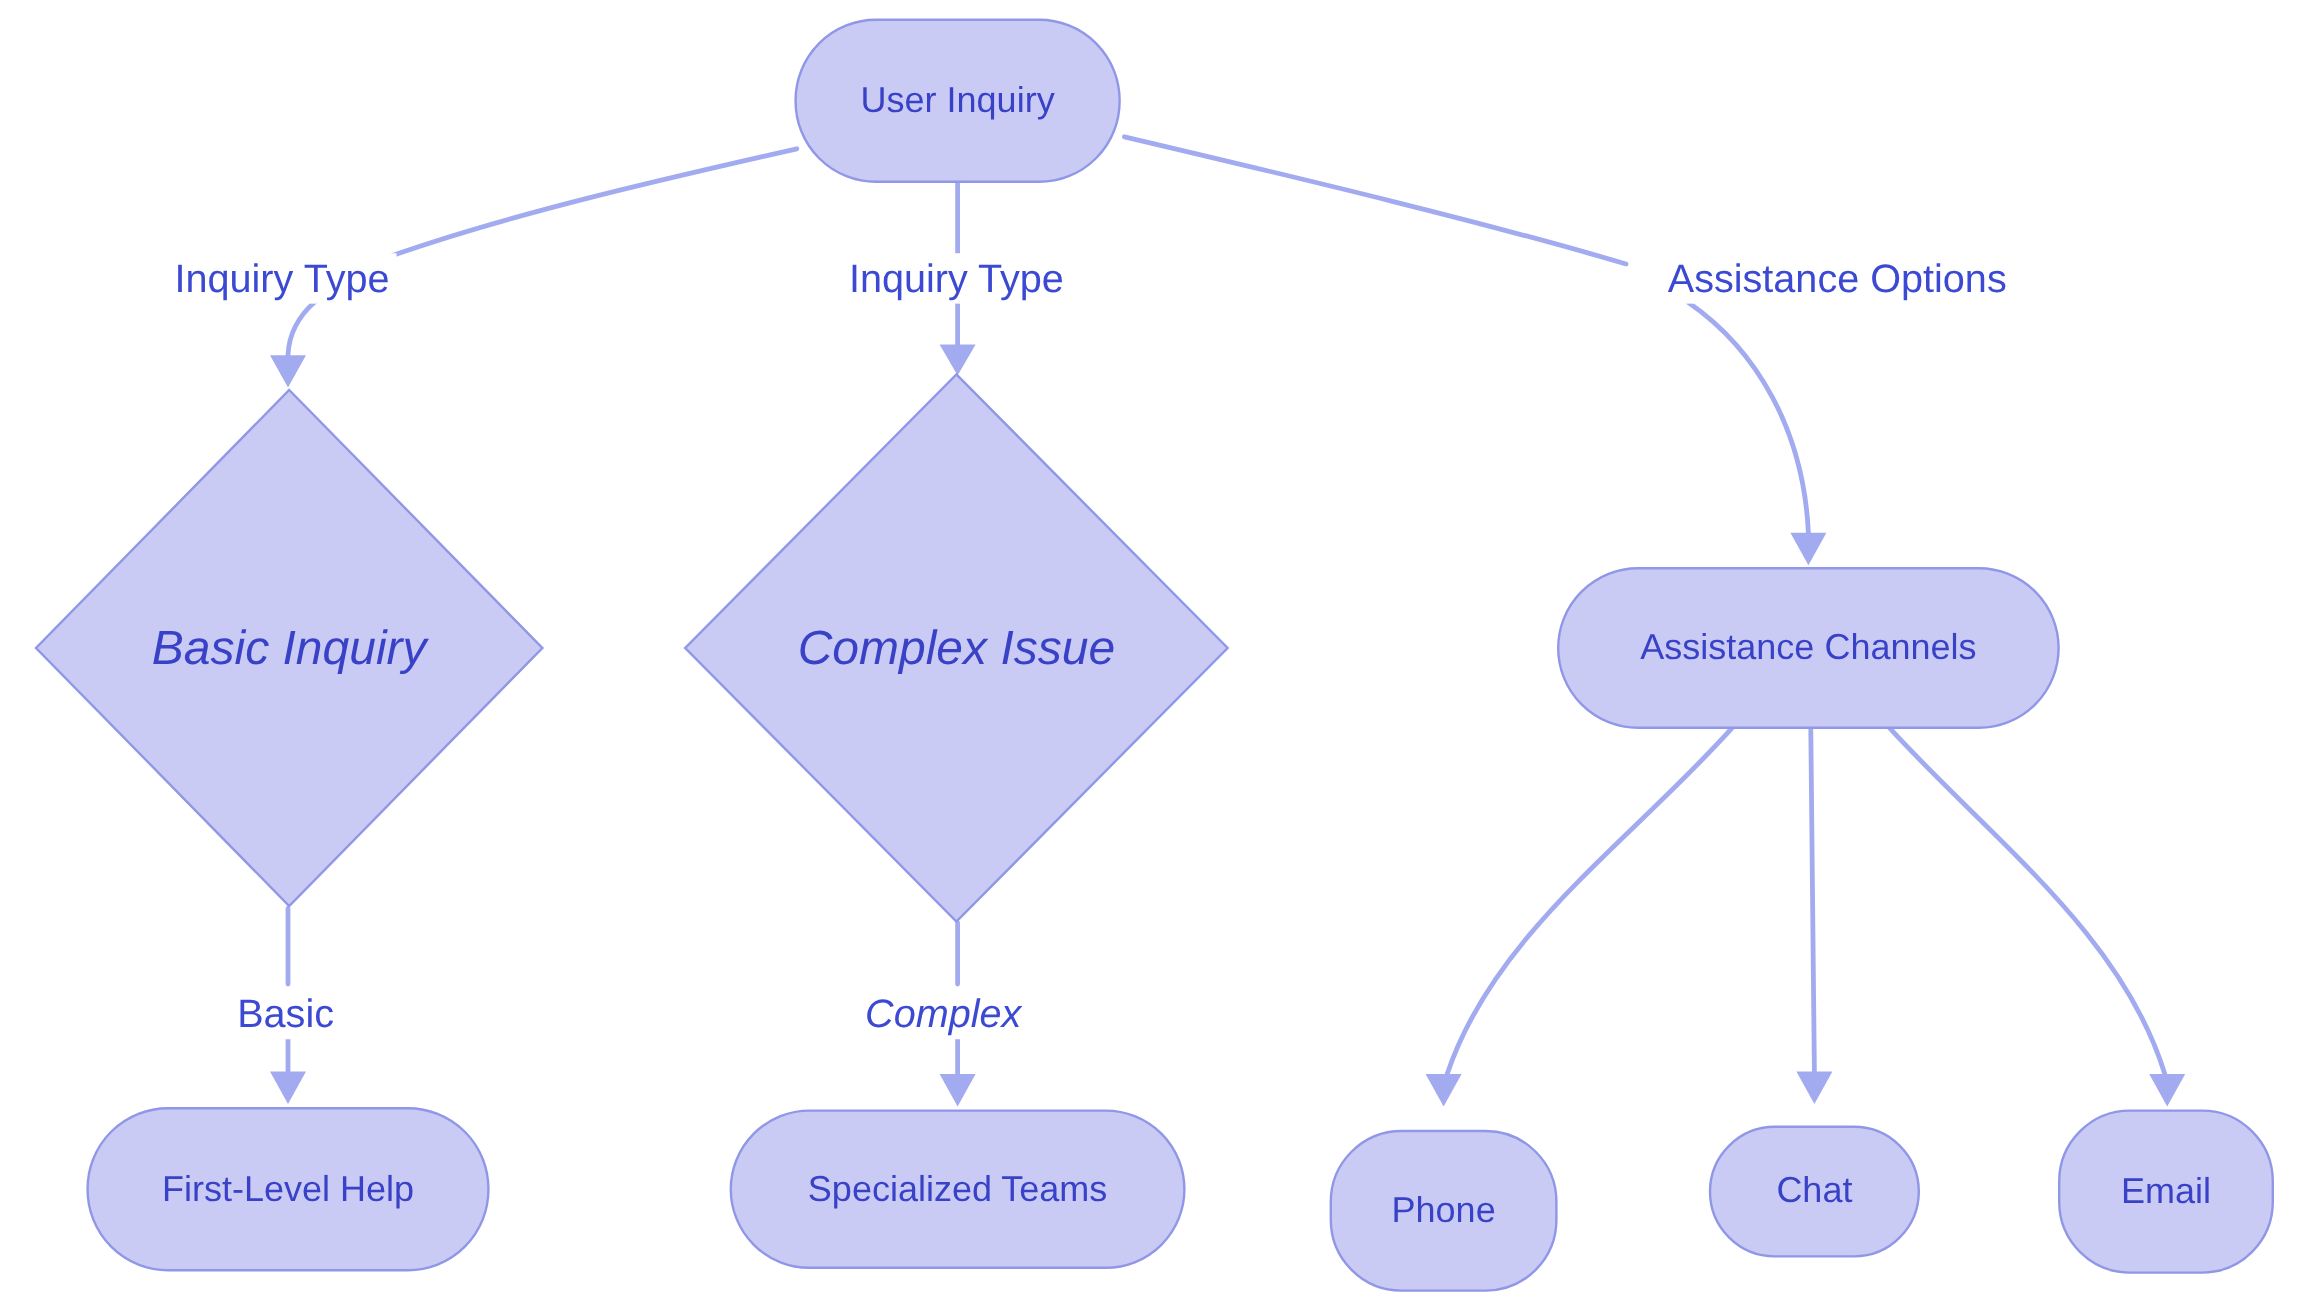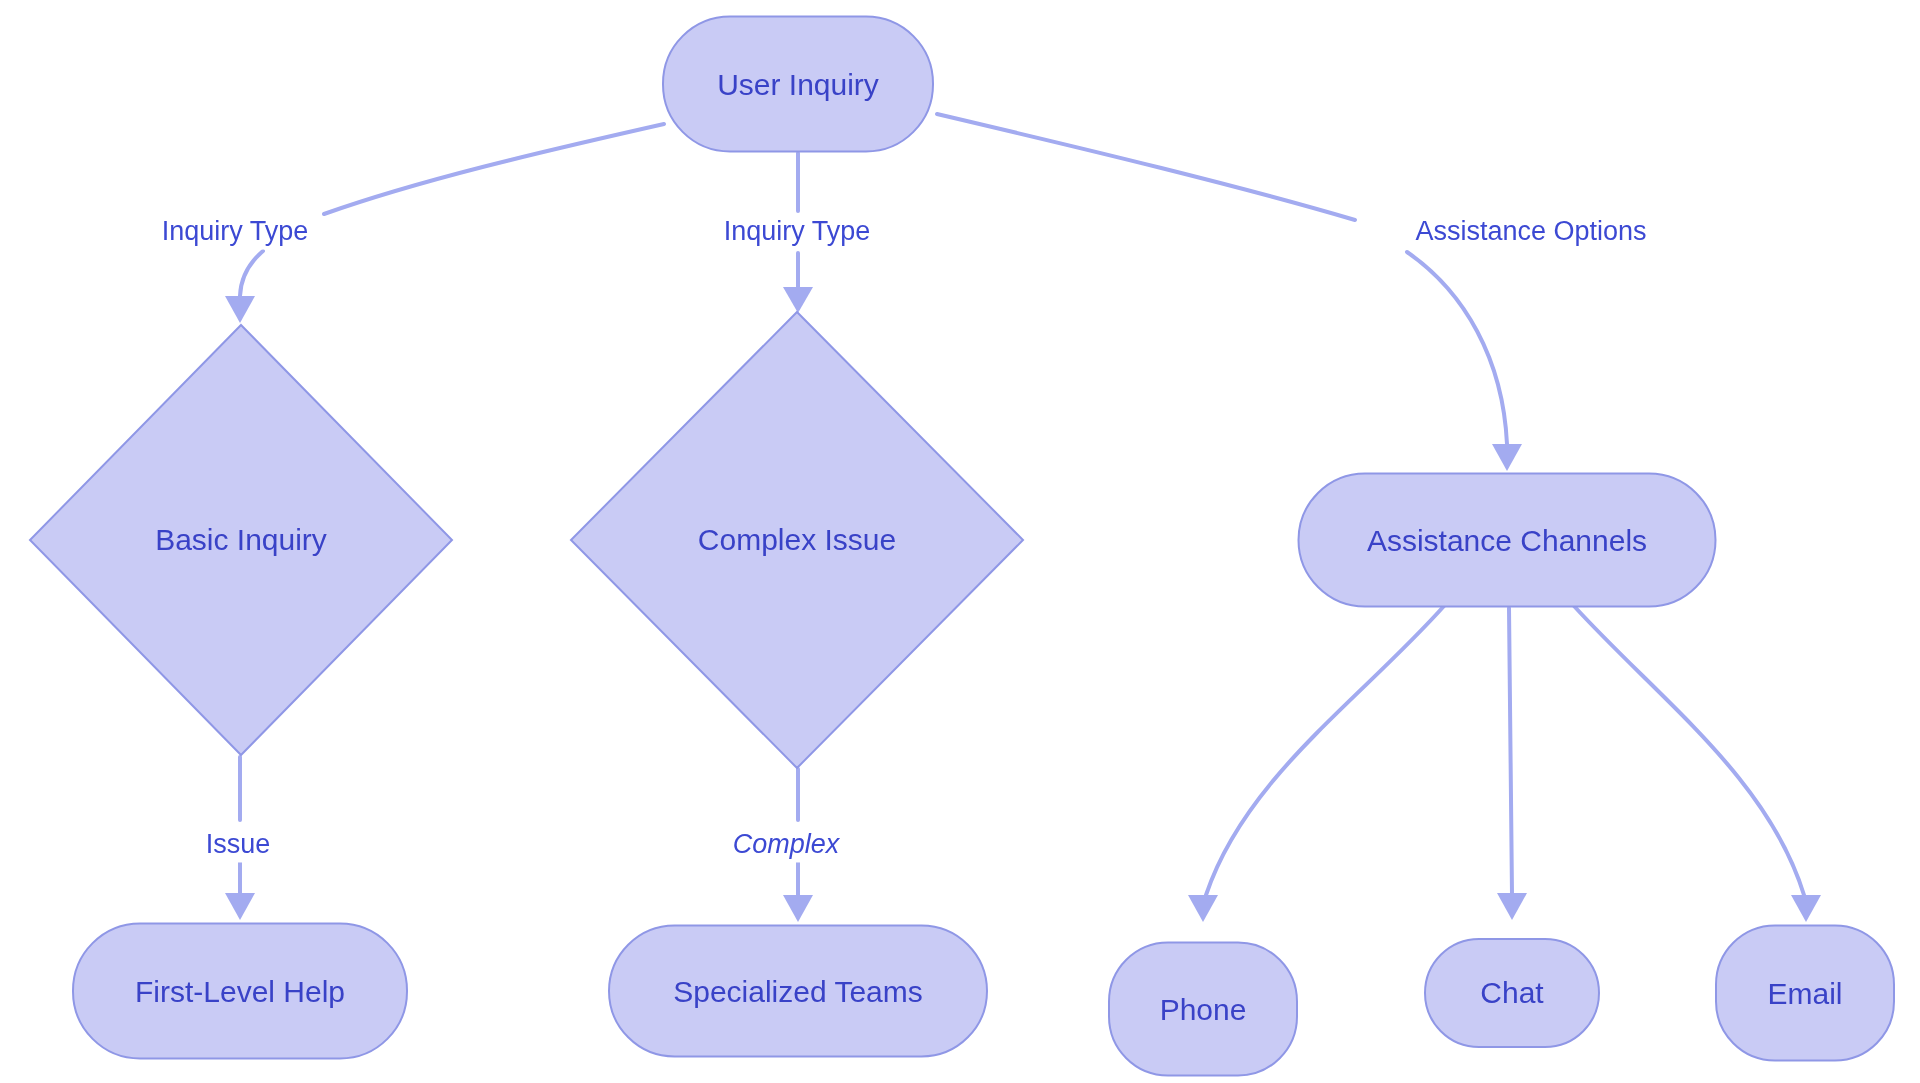--- a/index.html
+++ b/index.html
@@ -51,30 +51,31 @@
     white-space: nowrap;
     box-sizing: border-box;
     text-align: center;
   }
   .stadium { border-radius: 68px; }
   .squircle { border-radius: 60px; }
   .diamond-label {
     position: absolute;
     transform: translate(-50%, -50%);
     color: var(--node-text, #3942c7);
-    font-size: 30px;
+    font-size: 40px;
     line-height: 1;
     white-space: nowrap;
+    font-style: italic;
   }
   .edge-label {
     position: absolute;
     transform: translate(-50%, -50%);
     background: var(--bg, #ffffff);
     color: var(--edge-label-color, #3c49d3);
-    font-size: 27px;
+    font-size: 33px;
     line-height: 1.15;
     padding: 2px 6px;
     white-space: nowrap;
   }
 </style>
 </head>
 <body>
 
 <div class="canvas">
 
@@ -130,17 +131,17 @@
   <div class="diamond-label" style="left:241px; top:540px;">Basic Inquiry</div>
 
   <div class="diamond-label" style="left:797px; top:540px;">Complex Issue</div>
 
   <div class="edge-label" style="left:235px; top:232px;">Inquiry Type</div>
 
   <div class="edge-label" style="left:797px; top:232px;">Inquiry Type</div>
 
   <div class="edge-label" style="left:1507px; top:232px;margin-left:24px;">Assistance Options</div>
 
-  <div class="edge-label" style="left:238px; top:845px;">Issue</div>
+  <div class="edge-label" style="left:238px; top:845px;">Basic</div>
 
   <div class="edge-label" style="left:786px; top:845px;font-style:italic;">Complex</div>
 
 </div>
 
 </body></html>

